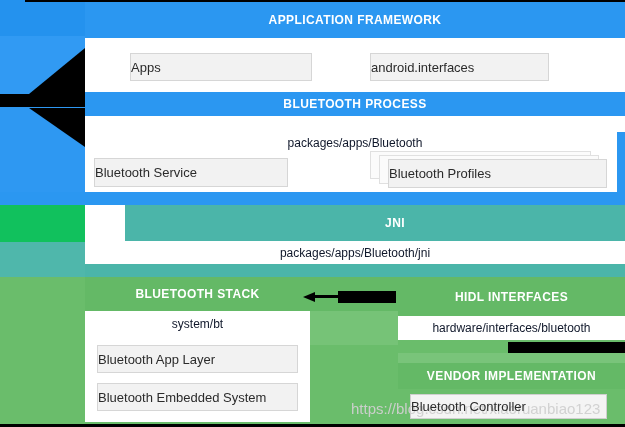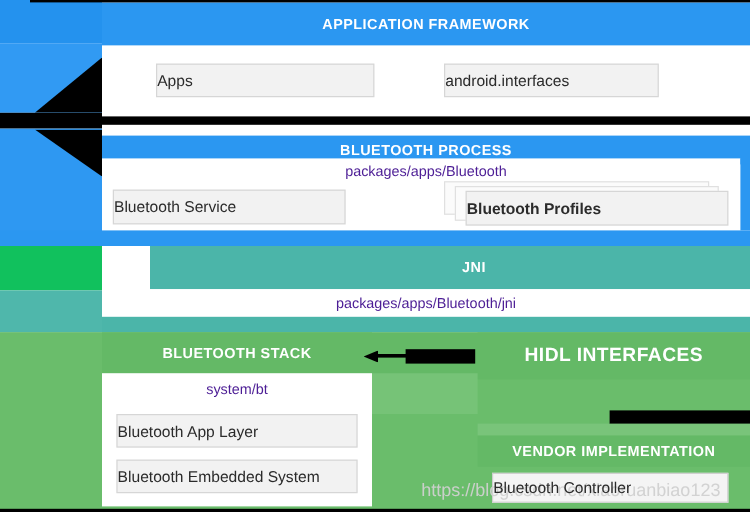--- a/index.html
+++ b/index.html
@@ -30,57 +30,57 @@
   .blackband-right{left:508px;top:342px;width:117px;height:12px;background:#000;}
   .blackband-notch{left:508px;top:353px;width:12px;height:4px;background:#000;}
   
   .arrow-head{left:303px;top:292px;width:12px;height:10px;background:#000;clip-path:polygon(100% 0,100% 100%,0 50%);}
   .arrow-line{left:312px;top:295px;width:30px;height:3px;background:#000;}
   .arrow-body{left:338px;top:291px;width:58px;height:12px;background:#000;}
   
   .hdr{left:85px;width:540px;color:#fff;font-weight:bold;font-size:12px;letter-spacing:.4px;
        display:flex;align-items:center;justify-content:center;text-align:center;}
   .hdr-app{top:2px;height:36px;background:#2b97f1;}
-  .hdr-process{top:92px;height:24px;background:#2b97f1;margin-top:21px;}
+  .hdr-process{top:92px;height:24px;background:#2b97f1;}
   .hdr-jni{top:205px;height:36px;background:#4bb5a9;margin-left:40px;}
   .white-app{left:85px;top:38px;width:540px;height:59px;background:#fff;}
   .white-process{left:85px;top:132px;width:532px;height:60px;background:#fff;}
   .blue-edge-process{left:617px;top:132px;width:8px;height:60px;background:#2b97f1;}
   .blue-band{left:0;top:192px;width:625px;height:13px;background:#2b97f1;}
   .white-jni{left:85px;top:241px;width:540px;height:23px;background:#fff;
              display:flex;align-items:center;justify-content:center;}
   .teal-strip{left:85px;top:264px;width:540px;height:13px;background:#4bb5a9;}
   
   .green-base{left:0;top:277px;width:625px;height:150px;background:#6abd6b;}
   .green-hdrband{left:85px;top:277px;width:540px;height:39px;background:#64b966;}
   .hdr-stack{left:85px;top:277px;width:225px;height:34px;background:#64b966;color:#fff;font-weight:bold;
              font-size:12px;letter-spacing:.4px;display:flex;align-items:center;justify-content:center;}
   .hdr-hidl{left:398px;top:277px;width:227px;height:39px;background:#64b966;color:#fff;font-weight:bold;
-            font-size:16px;letter-spacing:.4px;display:flex;align-items:center;justify-content:center;}
+            font-size:12px;letter-spacing:.4px;display:flex;align-items:center;justify-content:center;}
   .mid-strip{left:310px;top:311px;width:88px;height:34px;background:#76c377;}
   .white-stack{left:85px;top:311px;width:225px;height:111px;background:#fff;}
   .white-hidl{left:398px;top:316px;width:227px;height:24px;background:#fff;
               display:flex;align-items:center;justify-content:center;}
   .right-lighter{left:398px;top:353px;width:227px;height:10px;background:#79c47a;}
   .hdr-vendor{left:398px;top:363px;width:227px;height:26px;background:#64b966;color:#fff;font-weight:bold;
               font-size:12px;letter-spacing:.4px;display:flex;align-items:center;justify-content:center;}
   
   .gbox{background:#f2f2f2;border:1px solid #d6d6d6;color:#2b2b2b;font-size:13px;
         display:flex;align-items:center;justify-content:flex-start;box-sizing:border-box;}
   .box-apps{left:130px;top:53px;width:182px;height:28px;}
   .box-androidbt{left:370px;top:53px;width:179px;height:28px;}
   .box-service{left:94px;top:158px;width:194px;height:29px;}
   .prof-back{left:370px;top:151px;width:221px;height:28px;background:#fbfbfb;border:1px solid #e0e0e0;box-sizing:border-box;}
   .prof-mid{left:379px;top:155px;width:220px;height:29px;background:#fbfbfb;border:1px solid #e0e0e0;box-sizing:border-box;}
-  .prof-front{left:388px;top:159px;width:219px;height:29px;font-weight:bold;}
+  .prof-front{left:388px;top:159px;width:219px;height:29px;}
   .box-applayer{left:97px;top:345px;width:201px;height:28px;}
   .box-embedded{left:97px;top:383px;width:201px;height:28px;}
   .box-controller{left:410px;top:394px;width:197px;height:25px;background:#f4f4f4;border:1px solid #cfcfcf;}
   .box-controller .lbl{position:relative;z-index:7;}
-  .path-label{color:#4c1d95;font-size:12px;}
+  .path-label{color:#0f172a;font-size:12px;}
   .path-process{left:85px;top:136px;width:540px;text-align:center;}
   .path-stack{left:85px;top:317px;width:225px;text-align:center;}
   .watermark{left:351px;top:400px;font-size:15px;color:rgba(208,208,208,.95);z-index:6;white-space:nowrap;}
 </style>
 </head>
 <body>
 
 <div class="canvas">
 
   <div class="abs rail r1"></div>
@@ -149,20 +149,23 @@
   <div class="abs mid-strip"></div>
   <div class="abs white-stack"></div>
   <div class="abs path-label path-stack">system/bt</div>
   <div class="abs gbox box-applayer">
     <span>Bluetooth App Layer</span>
   </div>
   <div class="abs gbox box-embedded">
     <span>Bluetooth Embedded System</span>
   </div>
 
+  <div class="abs white-hidl">
+    <span class="path-label">hardware/interfaces/bluetooth</span>
+  </div>
   <div class="abs blackband-right"></div>
   <div class="abs blackband-notch"></div>
   <div class="abs right-lighter"></div>
   <div class="abs hdr-vendor">
     <span>VENDOR IMPLEMENTATION</span>
   </div>
   <div class="abs gbox box-controller">
     <span class="lbl">Bluetooth Controller</span>
   </div>
 

